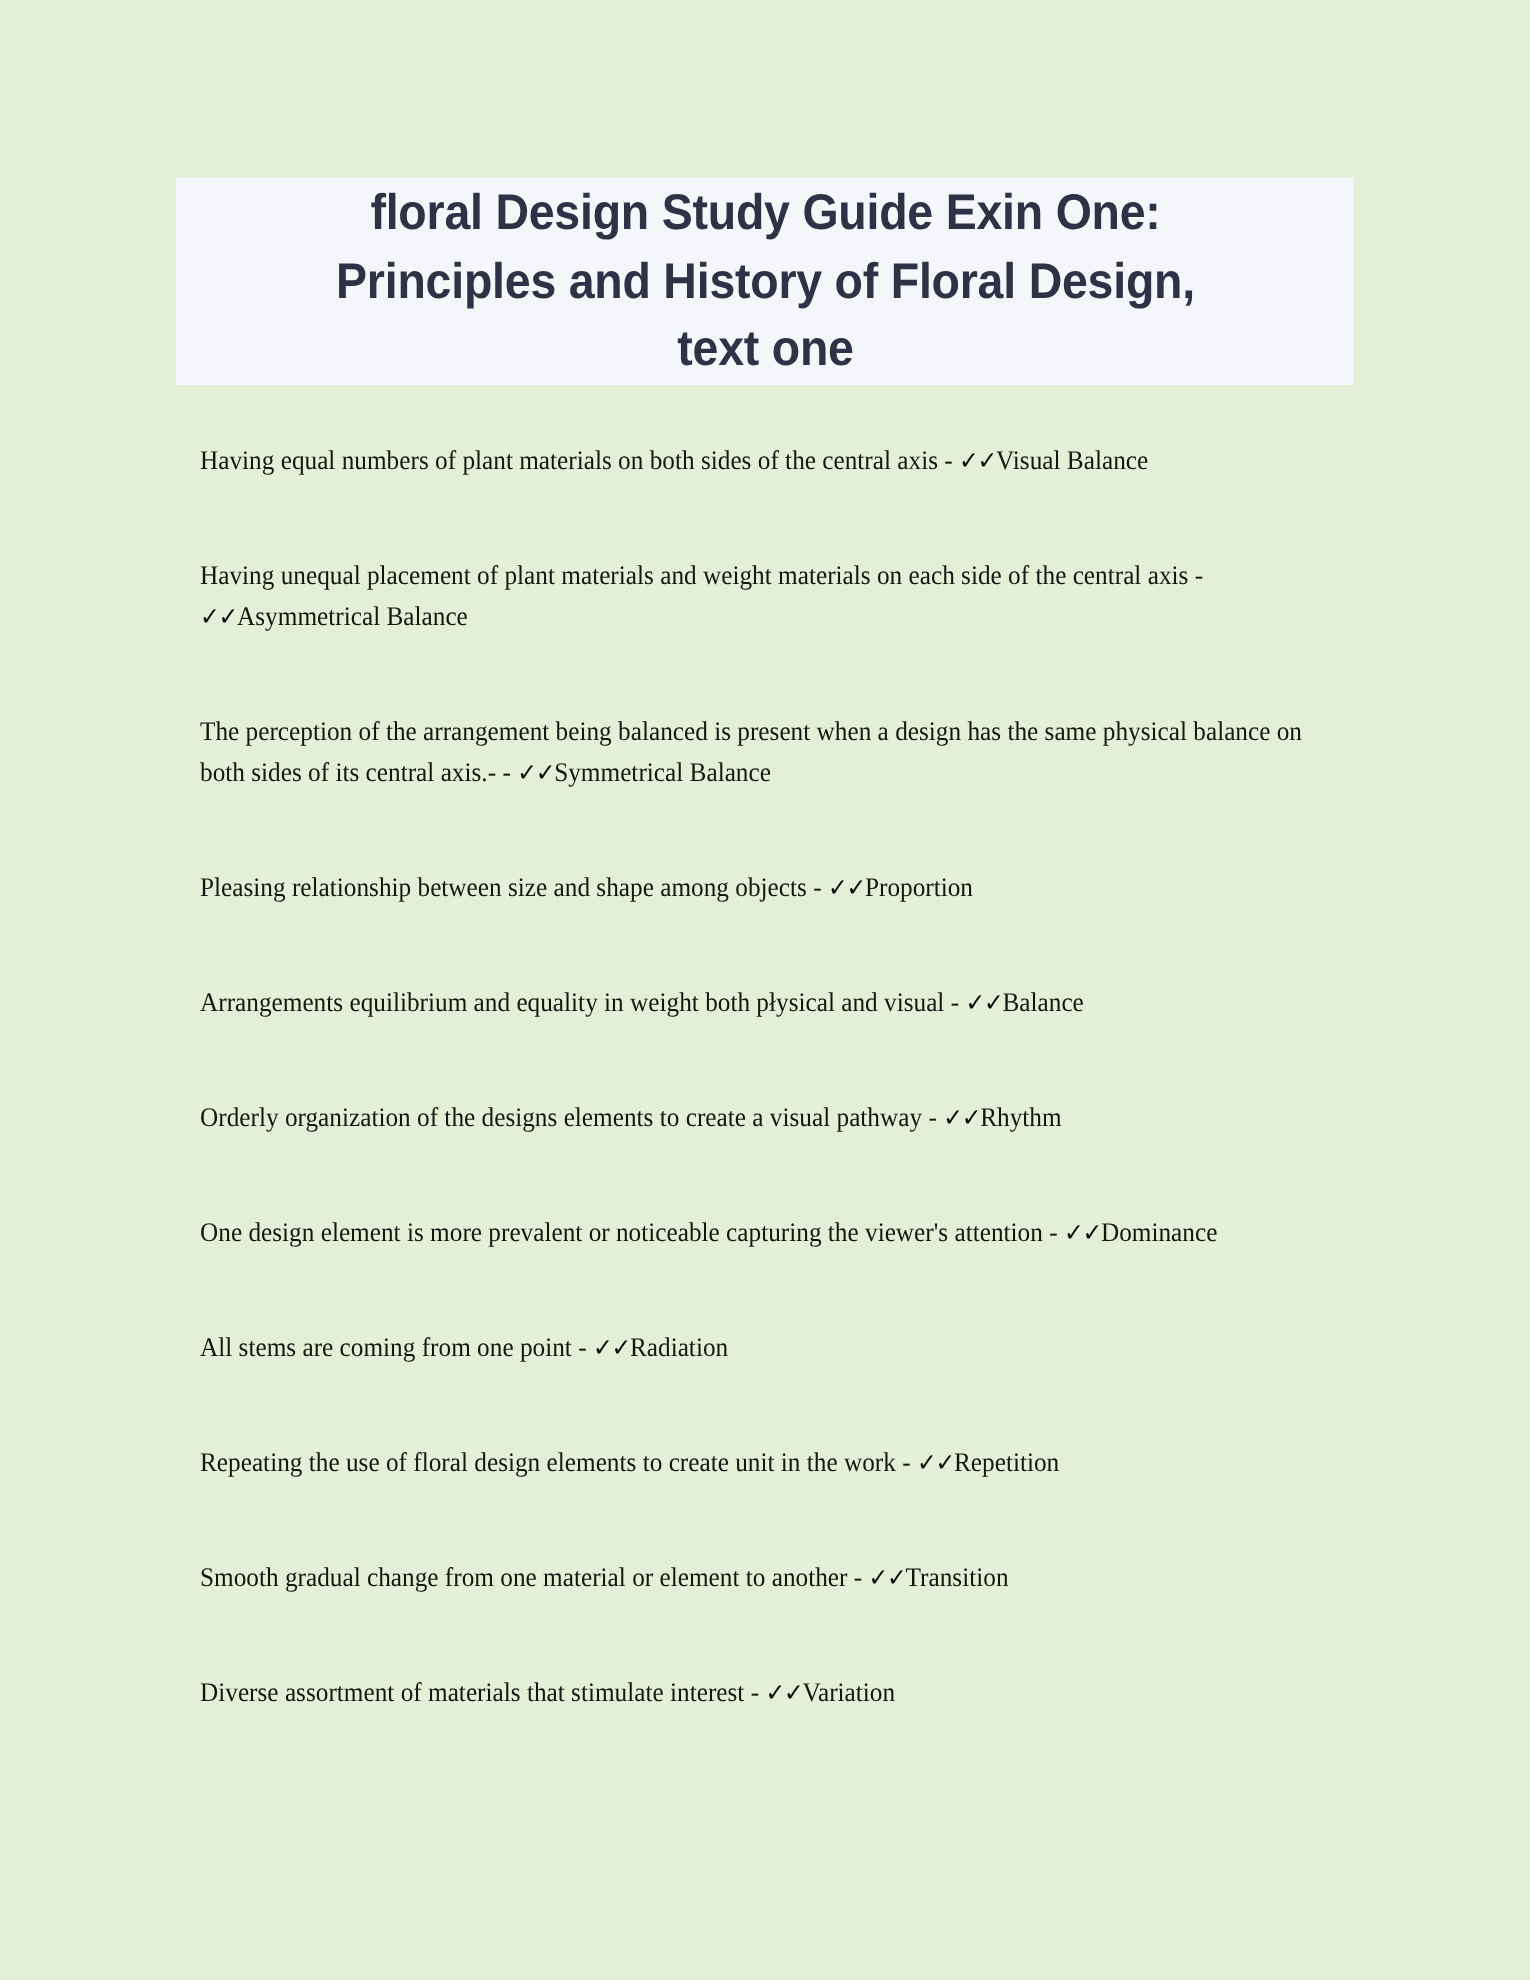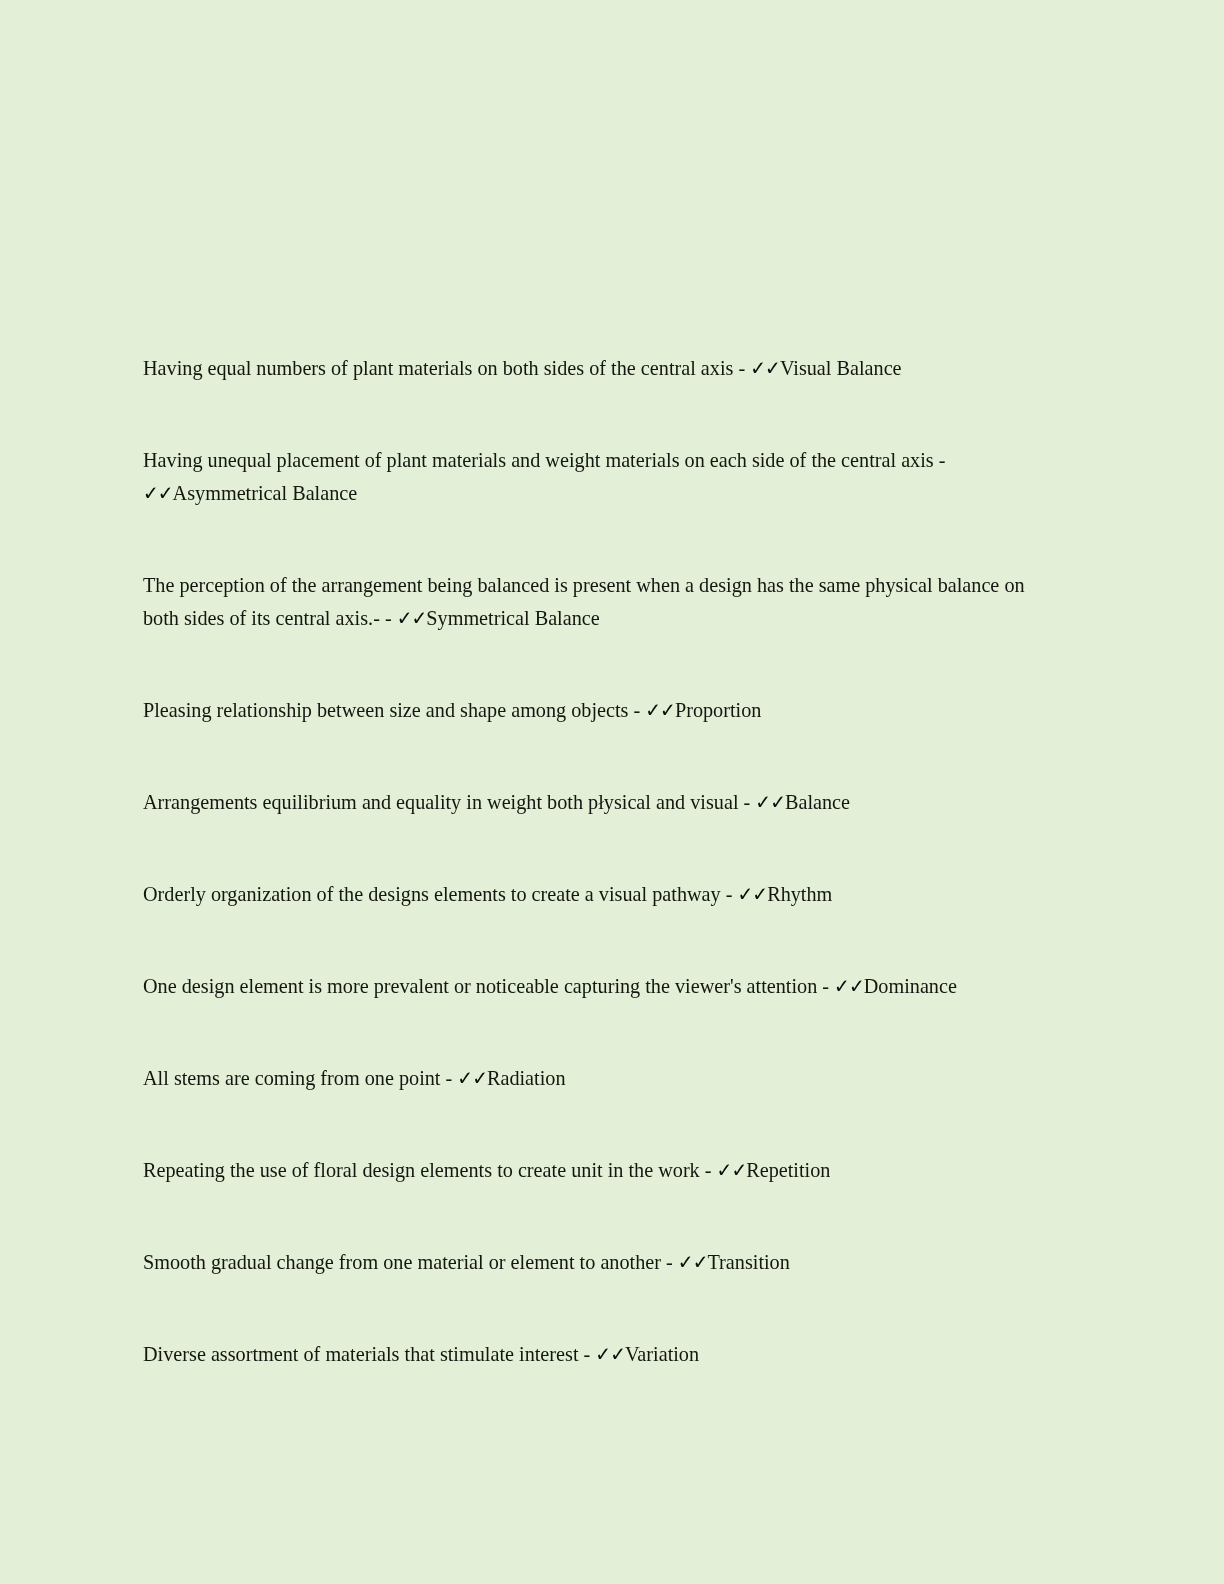--- a/index.html
+++ b/index.html
@@ -44,21 +44,21 @@
     text-align: center;
     letter-spacing: -0.2px;
     transform: scaleX(0.93);
     transform-origin: center center;
     margin: 0;
   }
 
   
   .content {
     position: absolute;
-    left: 143px;
+    left: 160px;
     top: 352px;
     width: 912px;
   }
   .entry {
     font-family: "Liberation Serif", "DejaVu Serif", serif;
     font-size: 21.5px;
     line-height: 33px;
     color: #14160f;
     margin: 0 0 59px 0;
     transform: scaleX(0.94);
@@ -74,20 +74,23 @@
     font-size: 20px;
     letter-spacing: -1px;
     color: #0b0c08;
   }
 </style>
 </head>
 <body>
 
 <div class="page">
 
+  <div class="title-panel">
+    <h1 class="title-text" id="title-host"><span>floral Design Study Guide Exin One:</span><br><span>Principles and History of Floral Design,</span><br><span>text one</span></h1>
+  </div>
 
   <div class="content" id="entry-host">
       <p class="entry"><span>Having equal numbers of plant materials on both sides of the central axis</span><span> - </span><span class="check">✓✓</span><span>Visual Balance</span></p>
       <p class="entry"><span>Having unequal placement of plant materials and weight materials on each side of the central axis</span><span> - </span><span class="check">✓✓</span><span>Asymmetrical Balance</span></p>
       <p class="entry"><span>The perception of the arrangement being balanced is present when a design has the same physical balance on both sides of its central axis.- </span><span>- </span><span class="check">✓✓</span><span>Symmetrical Balance</span></p>
       <p class="entry"><span>Pleasing relationship between size and shape among objects</span><span> - </span><span class="check">✓✓</span><span>Proportion</span></p>
       <p class="entry"><span>Arrangements equilibrium and equality in weight both płysical and visual</span><span> - </span><span class="check">✓✓</span><span>Balance</span></p>
       <p class="entry"><span>Orderly organization of the designs elements to create a visual pathway</span><span> - </span><span class="check">✓✓</span><span>Rhythm</span></p>
       <p class="entry"><span>One design element is more prevalent or noticeable capturing the viewer's attention</span><span> - </span><span class="check">✓✓</span><span>Dominance</span></p>
       <p class="entry"><span>All stems are coming from one point</span><span> - </span><span class="check">✓✓</span><span>Radiation</span></p>

